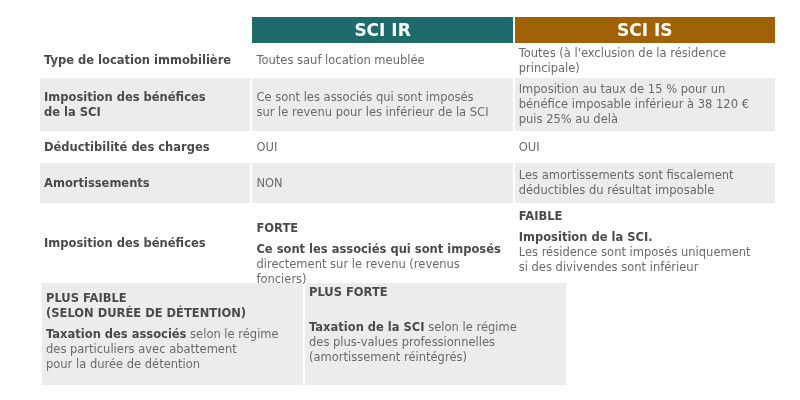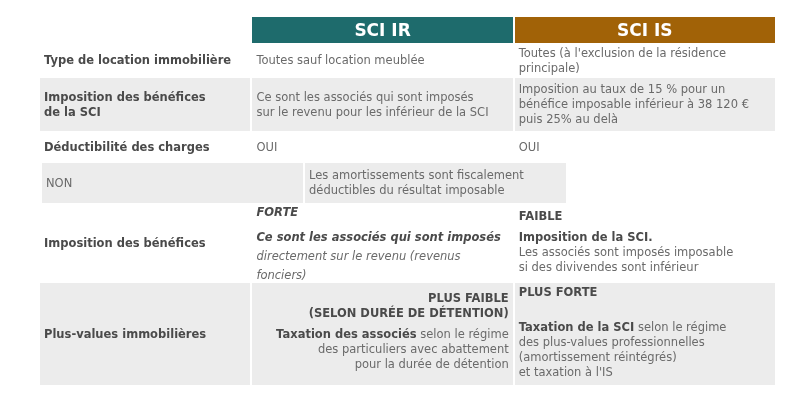--- a/index.html
+++ b/index.html
@@ -113,56 +113,55 @@
     <div class="cell c1">Déductibilité des charges</div>
     <div class="cell c2">
       <span>OUI</span>
     </div>
     <div class="cell c3">
       <span>OUI</span>
     </div>
   </div>
 
   <div class="row gray" style="height:40px;">
+    <div class="cell c1">Amortissements</div>
     <div class="cell c2">
       <span>NON</span>
     </div>
     <div class="cell c3">
       <span class="line">Les amortissements sont fiscalement</span>
       <span class="line">déductibles du résultat imposable</span>
     </div>
   </div>
 
   <div class="row white" style="height:80px;">
     <div class="cell c1">Imposition des bénéfices</div>
-    <div class="cell c2" style="justify-content:space-between; padding-top:2px;font-style:italic;">
+    <div class="cell c2" style="justify-content:center; padding-top:22px;">
       <span class="line b">FORTE</span>
       <span class="line b mt">Ce sont les associés qui sont imposés</span>
       <span class="line">directement sur le revenu (revenus</span>
       <span class="line">fonciers)</span>
     </div>
     <div class="cell c3" style="justify-content:flex-start; padding-top:6px;">
       <span class="line b">FAIBLE</span>
       <span class="line b mt">Imposition de la SCI.</span>
-      <span class="line">Les associés sont imposés imposable</span>
+      <span class="line">Les résidence sont imposés uniquement</span>
       <span class="line">si des divivendes sont inférieur</span>
     </div>
   </div>
 
   <div class="row gray" style="height:102px;">
-    <div class="cell c1">Plus-values immobilières</div>
-    <div class="cell c2" style="justify-content:flex-start; padding-top:8px;align-items:flex-end;">
+    <div class="cell c2" style="justify-content:flex-start; padding-top:8px;">
       <span class="line b">PLUS FAIBLE</span>
       <span class="line b">(SELON DURÉE DE DÉTENTION)</span>
       <span class="line mt"><span class="b">Taxation des associés</span><span> selon le régime</span></span>
       <span class="line">des particuliers avec abattement</span>
       <span class="line">pour la durée de détention</span>
     </div>
     <div class="cell c3" style="justify-content:flex-start; padding-top:2px;">
       <span class="line b">PLUS FORTE</span>
       <span class="line" style="margin-top:20px;"><span class="b">Taxation de la SCI</span><span> selon le régime</span></span>
       <span class="line">des plus-values professionnelles</span>
       <span class="line">(amortissement réintégrés)</span>
-      <span class="line">et taxation à l'IS</span>
     </div>
   </div>
 
 </div>
 
 </body></html>

